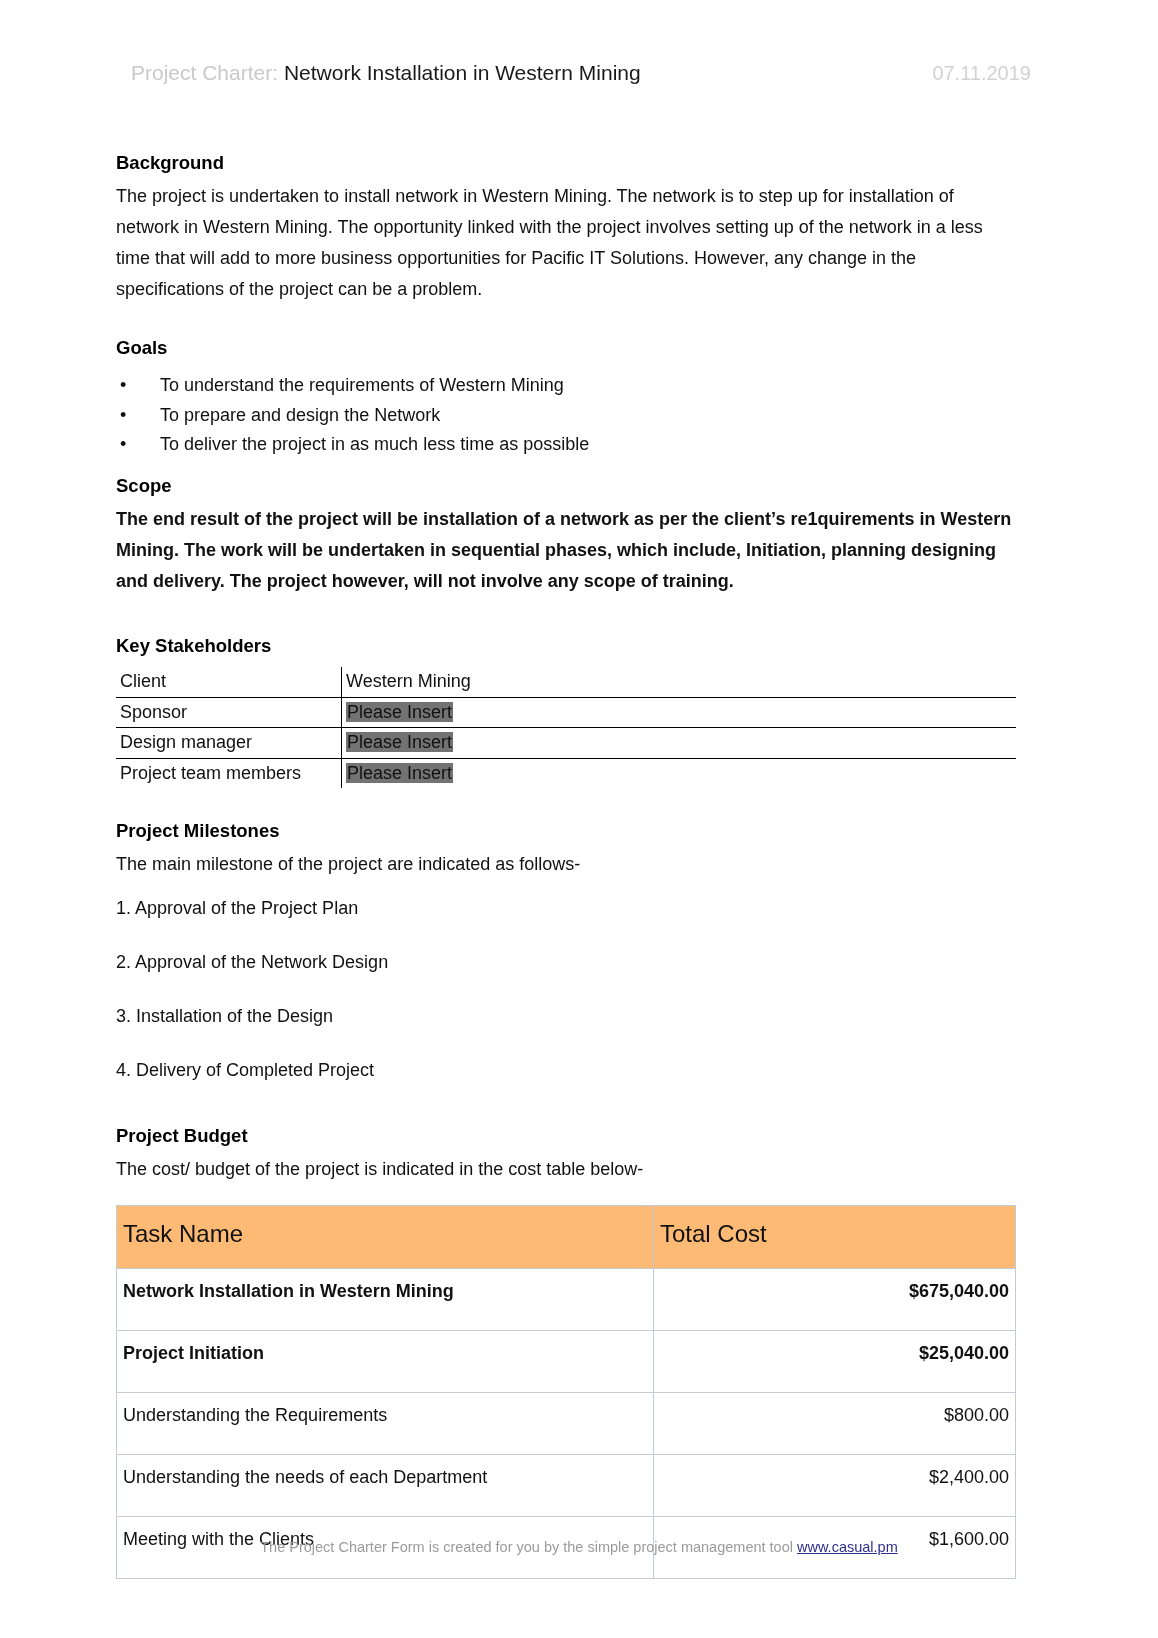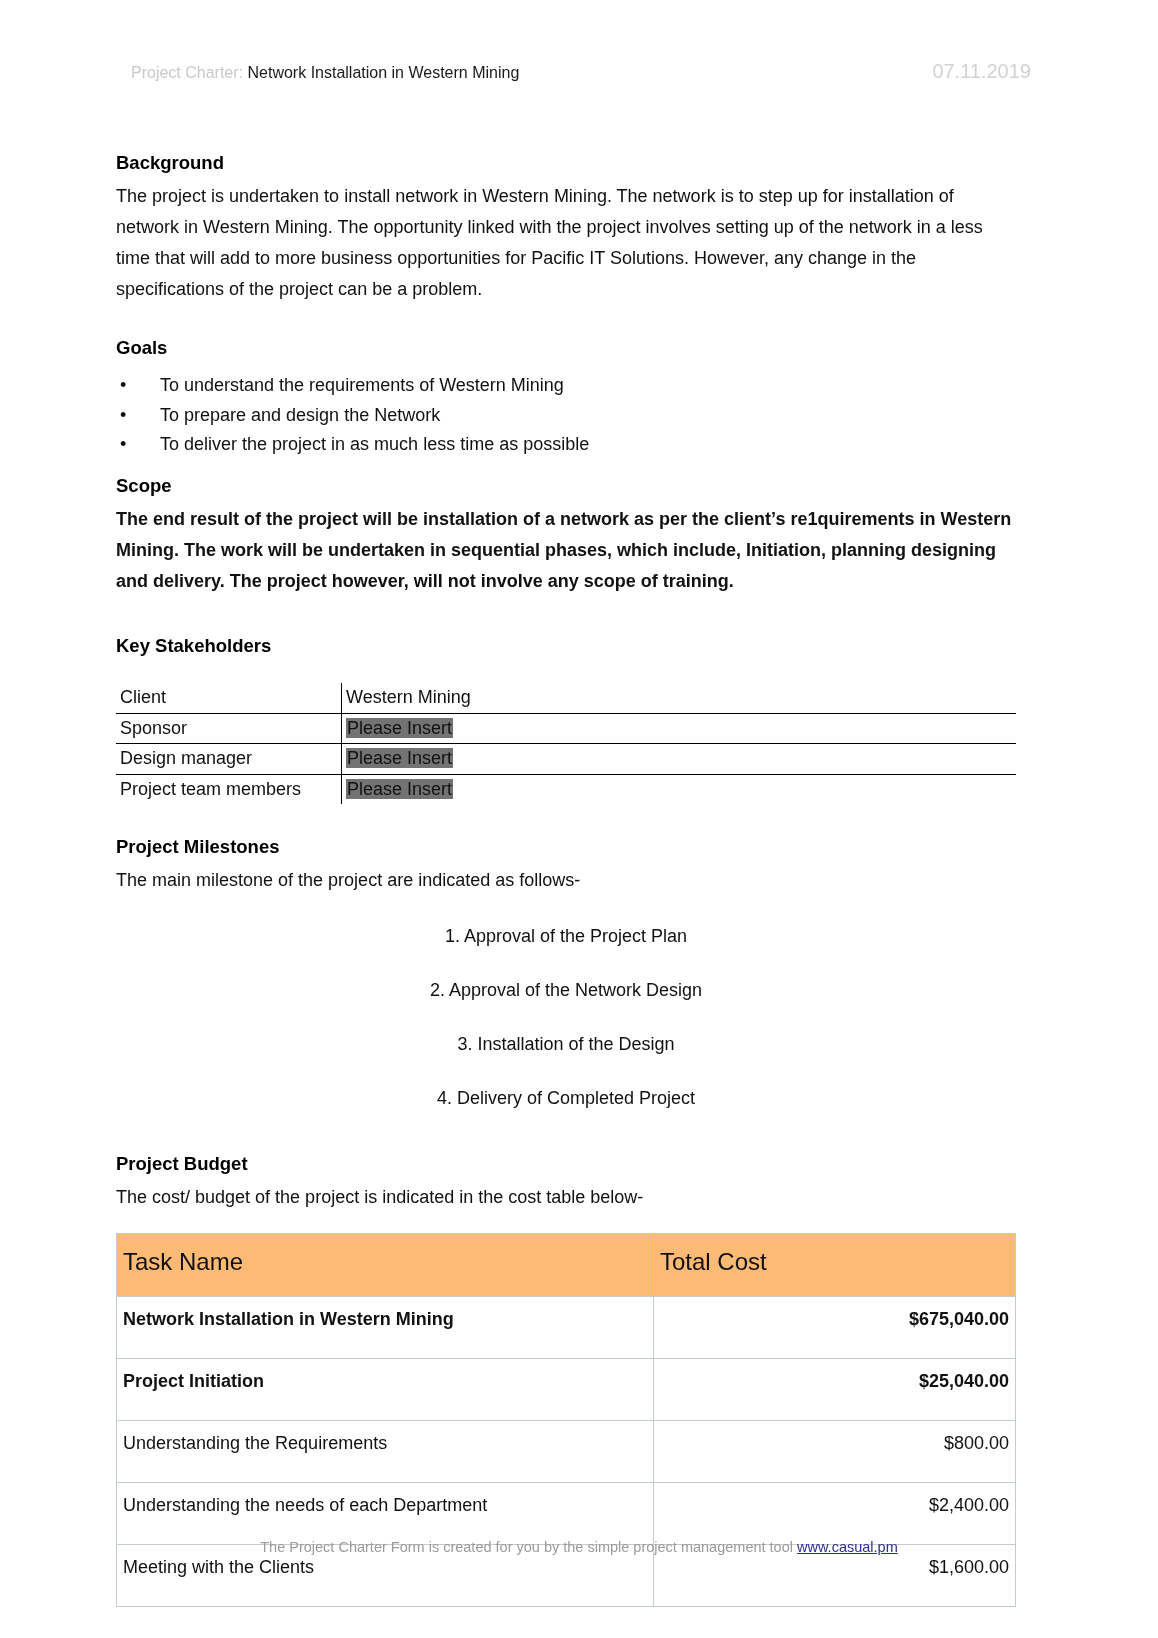--- a/index.html
+++ b/index.html
@@ -24,21 +24,21 @@
   .doc-header {
     position: absolute;
     left: 131px;
     top: 60px;
     width: 900px;
     display: flex;
     align-items: baseline;
     justify-content: space-between;
   }
   .doc-title {
-    font-size: 16px;
+    font-size: 21px;
     line-height: 1.25;
     white-space: nowrap;
   }
   .doc-title .prefix {
     color: #c9c9c9;
   }
   .doc-title .subject {
     color: #1a1a1a;
   }
   .doc-date {
@@ -91,30 +91,29 @@
     position: absolute;
     left: 4px;
     top: 0;
     font-size: 18px;
     line-height: 1.62;
   }
 
   .milestone {
     font-size: 18px;
     line-height: 1.6;
-    margin: 12px 0 25px 0;
-    color: #111;
-    text-align: center;
+    margin: 0 0 25px 0;
+    color: #111;
   }
 
   
   table.stakeholders {
     border-collapse: collapse;
     width: 900px;
-    margin-top: 24px;
+    margin-top: 8px;
     table-layout: fixed;
   }
   table.stakeholders td {
     font-size: 18px;
     line-height: 1.25;
     padding: 3px 4px 4px 4px;
     vertical-align: top;
     color: #111;
     border-bottom: 1px solid #000;
   }

